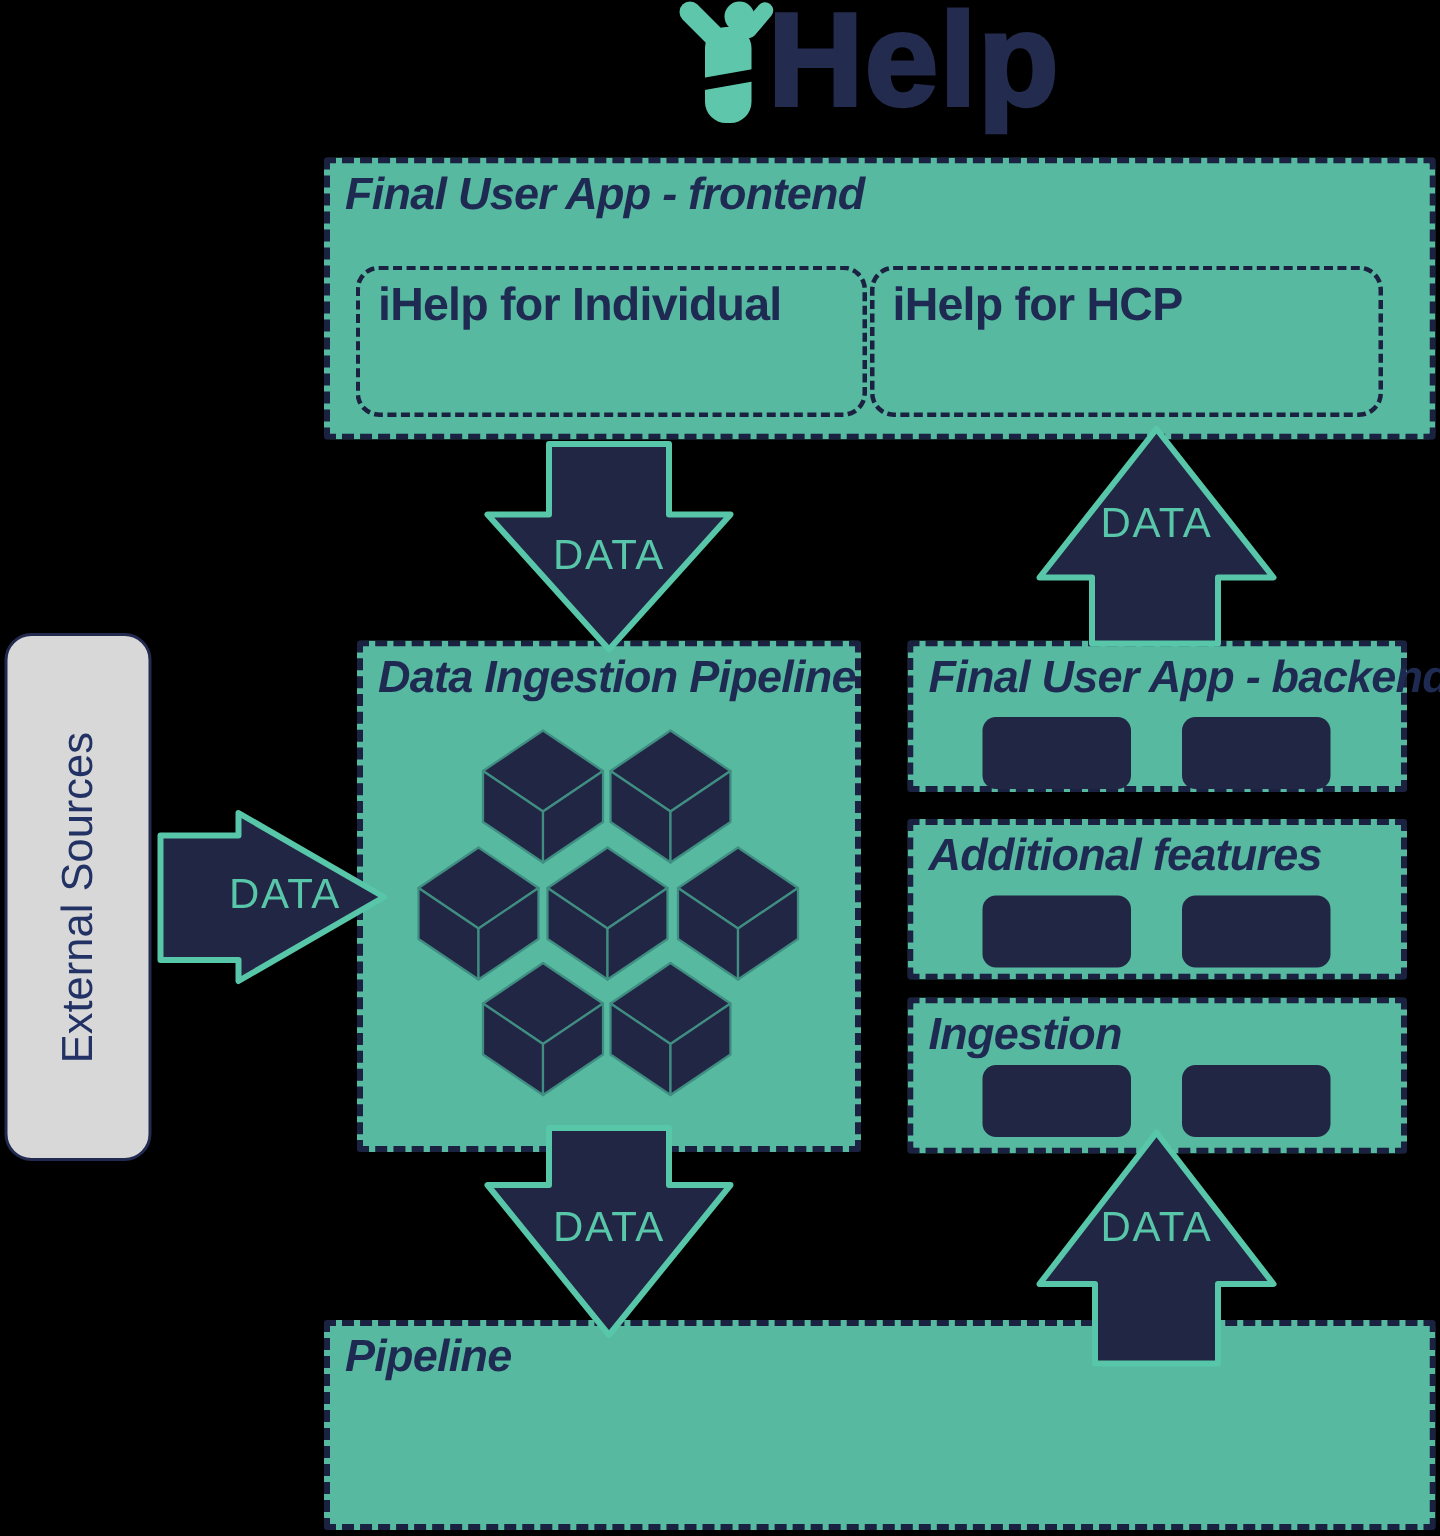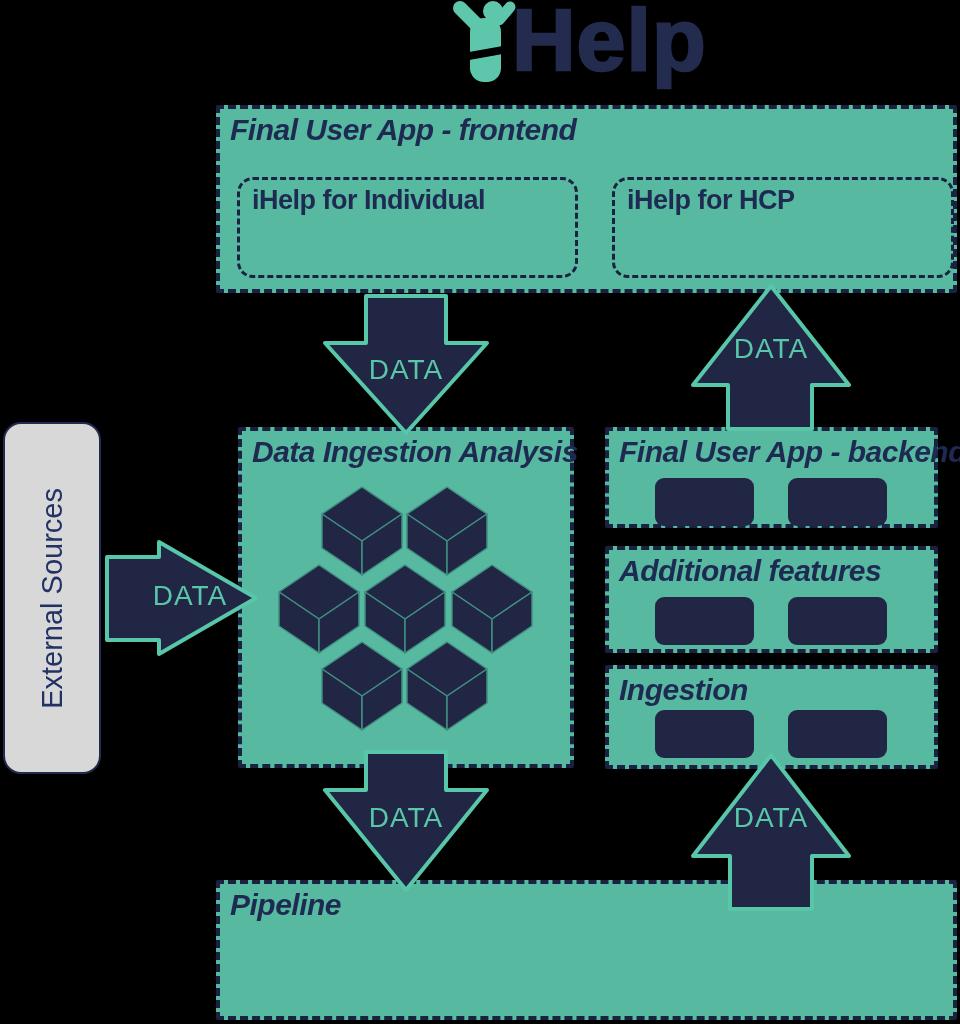--- a/index.html
+++ b/index.html
@@ -16,21 +16,21 @@
     position:absolute;left:10px;top:4px;
     font-style:italic;font-weight:700;font-size:30px;color:#1f2a52;
     white-space:nowrap;letter-spacing:-0.5px;
   }
   .inner-dashed{
     position:absolute;box-sizing:border-box;
     border:3.5px dashed #1b2140;border-radius:16px;background:transparent;
   }
   .inner-label{
     position:absolute;left:12px;top:5px;
-    font-weight:700;font-size:27px;color:#1f2a52;white-space:nowrap;letter-spacing:-0.5px;
+    font-weight:700;font-size:31px;color:#1f2a52;white-space:nowrap;letter-spacing:-0.5px;
   }
   .module{
     position:absolute;width:99px;height:48px;background:#222645;border-radius:9px;
   }
   
   .external{
     position:absolute;left:3px;top:422px;width:98px;height:352px;
     box-sizing:border-box;background:#d8d8d8;border:2px solid #232a50;border-radius:18px;
     display:flex;align-items:center;justify-content:center;z-index:1;
   }
@@ -68,31 +68,31 @@
     </g>
     <rect x="8" y="49" width="52" height="8" rx="4" fill="#000000" transform="rotate(-10 34 53)"></rect>
   </svg>
   <div class="logo-text">Help</div>
 
   <div class="tbox" style="left:216px;top:105px;width:741px;height:188px;">
     <div class="box-title">Final User App - frontend</div>
     <div class="inner-dashed" style="left:17px;top:68px;width:341px;height:101px;">
       <div class="inner-label">iHelp for Individual</div>
     </div>
-    <div class="inner-dashed" style="left:392px;top:68px;width:342px;height:101px;">
+    <div class="inner-dashed" style="left:360px;top:68px;width:342px;height:101px;">
       <div class="inner-label">iHelp for HCP</div>
     </div>
   </div>
 
   <div class="external">
     <span>External Sources</span>
   </div>
 
   <div class="tbox" style="left:238px;top:427px;width:336px;height:341px;">
-    <div class="box-title">Data Ingestion Analysis</div>
+    <div class="box-title">Data Ingestion Pipeline</div>
     <svg class="cubes" width="286" height="276" viewBox="0 0 286 276">
       <defs>
         <g id="cube" stroke="#3f8e81" stroke-width="1.5" stroke-linejoin="round" fill="#222645">
           <polygon points="0,-44 40,-17 0,10 -40,-17"></polygon>
           <polygon points="-40,-17 0,10 0,44 -40,17"></polygon>
           <polygon points="40,-17 0,10 0,44 40,17"></polygon>
         </g>
       </defs>
       <use href="#cube" x="100" y="61"></use>
       <use href="#cube" x="185" y="61"></use>

